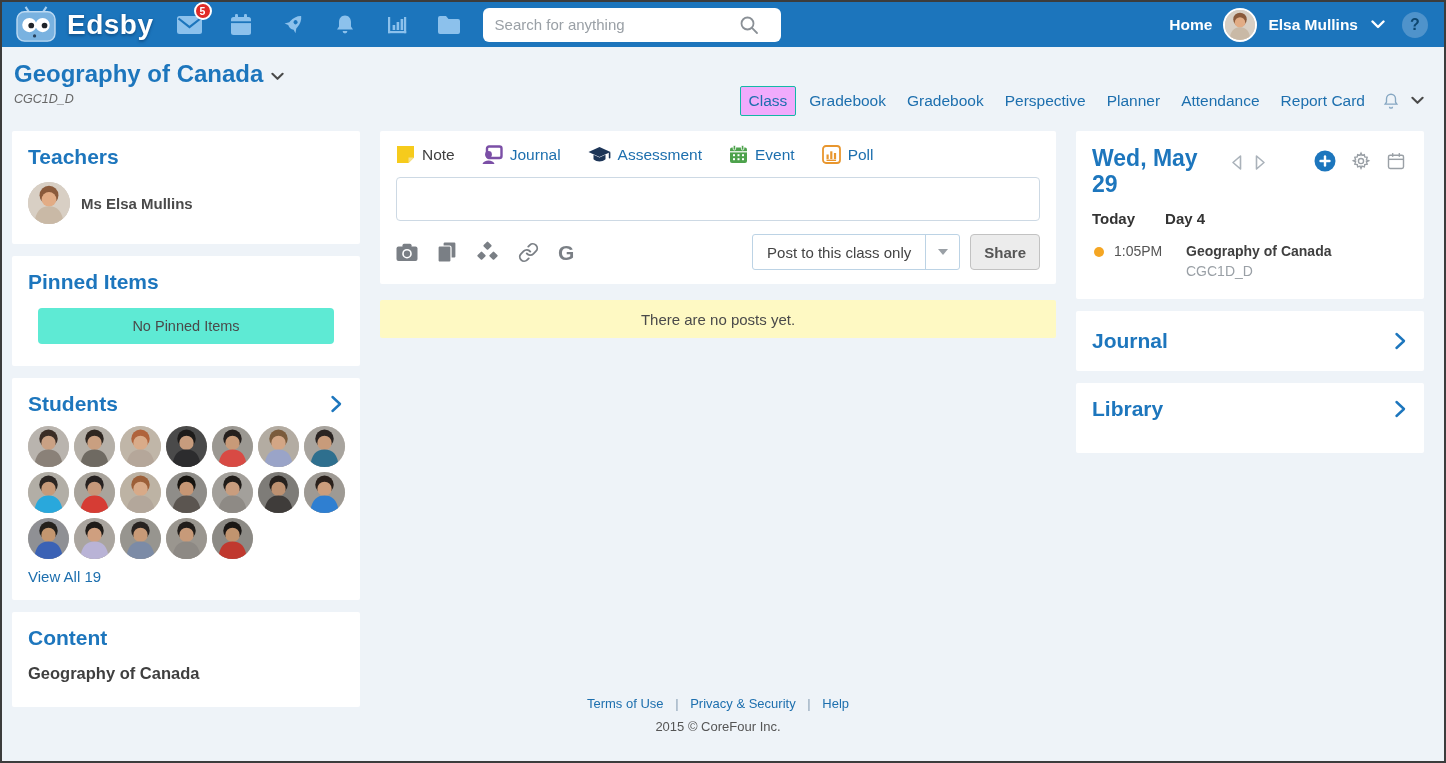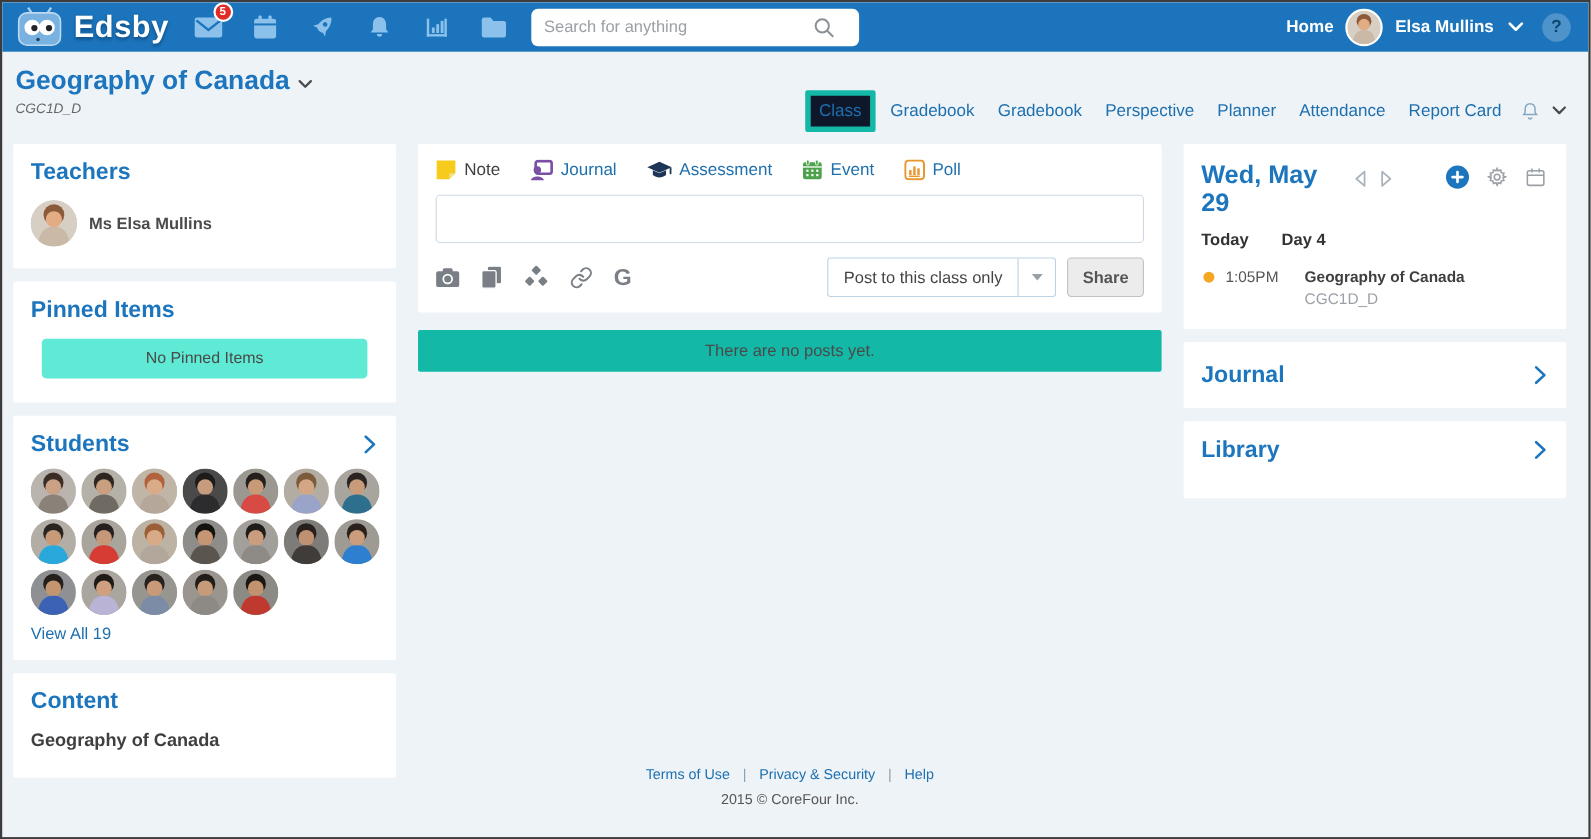--- a/index.html
+++ b/index.html
@@ -31,21 +31,21 @@
   .username { font-size:15.5px; font-weight:bold; cursor:pointer; }
   .help-btn { width:26px; height:26px; border-radius:50%; background:#4f93cb; color:#0d466f;
               font-weight:bold; font-size:16px; display:flex; align-items:center; justify-content:center; cursor:pointer; margin-left:4px; }
   
   .class-header { display:flex; justify-content:space-between; padding:13px 20px 0 12px; height:84px; }
   .class-title-row { display:flex; align-items:center; gap:8px; cursor:pointer; }
   .class-title { color:#1d76bd; font-size:24px; font-weight:bold; }
   .class-code { font-style:italic; color:#666; font-size:12.5px; margin-top:4px; }
   .class-tabs { display:flex; align-items:center; gap:5px; margin-top:10px; }
   .tab { color:#1d6fae; font-size:15.5px; padding:5px 8px; cursor:pointer; white-space:nowrap; }
-  .tab.selected { background:#0f172a; border:5px solid #14b8a6; border-radius:2px; }
+  .tab.selected { background:#f0abfc; border:1px solid #14b8a6; border-radius:2px; }
   .tab-bell { margin:0 2px 0 4px; cursor:pointer; display:flex; }
   .tab-more { cursor:pointer; display:flex; margin-left:4px; }
   
   .main { display:grid; grid-template-columns:348px 1fr 348px; gap:20px; padding:0 20px 0 10px; height:619px; overflow:hidden; align-items:start; }
   .card { background:#fff; border-radius:2px; margin-bottom:12px; padding:14px 16px; }
   h2.section { color:#1d76bd; font-size:21px; font-weight:bold; }
   .section-head { display:flex; align-items:center; justify-content:space-between; }
   .chev-btn { cursor:pointer; display:flex; padding:2px; }
   
   .teacher-row { display:flex; align-items:center; gap:11px; margin:13px 0 6px; cursor:pointer; }
@@ -67,21 +67,21 @@
                 font-size:15px; padding:0 12px; outline:none; color:#444; font-family:inherit; }
   .composer-actions { display:flex; align-items:center; gap:19px; margin-top:13px; }
   .act-icon { cursor:pointer; display:flex; align-items:center; }
   .g-icon { font-weight:bold; font-size:21px; color:#7a7f85; line-height:1; }
   .post-controls { margin-left:auto; display:flex; align-items:center; gap:10px; }
   .dropdown { display:flex; height:36px; border:1px solid #bcd3e5; border-radius:3px; overflow:hidden; background:#fff; cursor:pointer; }
   .dd-label { padding:0 14px; display:flex; align-items:center; font-size:15px; color:#444; min-width:168px; }
   .dd-caret { width:34px; border-left:1px solid #bcd3e5; display:flex; align-items:center; justify-content:center; }
   .share-btn { height:36px; padding:0 13px; background:#ececec; border:1px solid #c2c2c2; border-radius:4px;
                font-weight:bold; font-size:15px; color:#555; cursor:pointer; font-family:inherit; }
-  .empty-feed { margin-top:16px; background:#14b8a6; height:38px; border-radius:2px;
+  .empty-feed { margin-top:16px; background:#fef9c3; height:38px; border-radius:2px;
                 display:flex; align-items:center; justify-content:center; color:#4a4a4a; font-size:15px; }
   .center-spacer { flex:1; }
   .center-footer { text-align:center; padding-bottom:16px; }
   .footer-links { font-size:13px; color:#1d6fae; }
   .footer-links .sep { color:#8aa0b5; margin:0 8px; }
   .footer-links span[data-name="footer-link"] { cursor:pointer; }
   .copyright { font-size:13px; color:#555; margin-top:8px; }
   
   .sched-head { display:flex; align-items:flex-start; }
   .sched-date { color:#1d76bd; font-size:23px; font-weight:bold; width:122px; line-height:1.15; }

